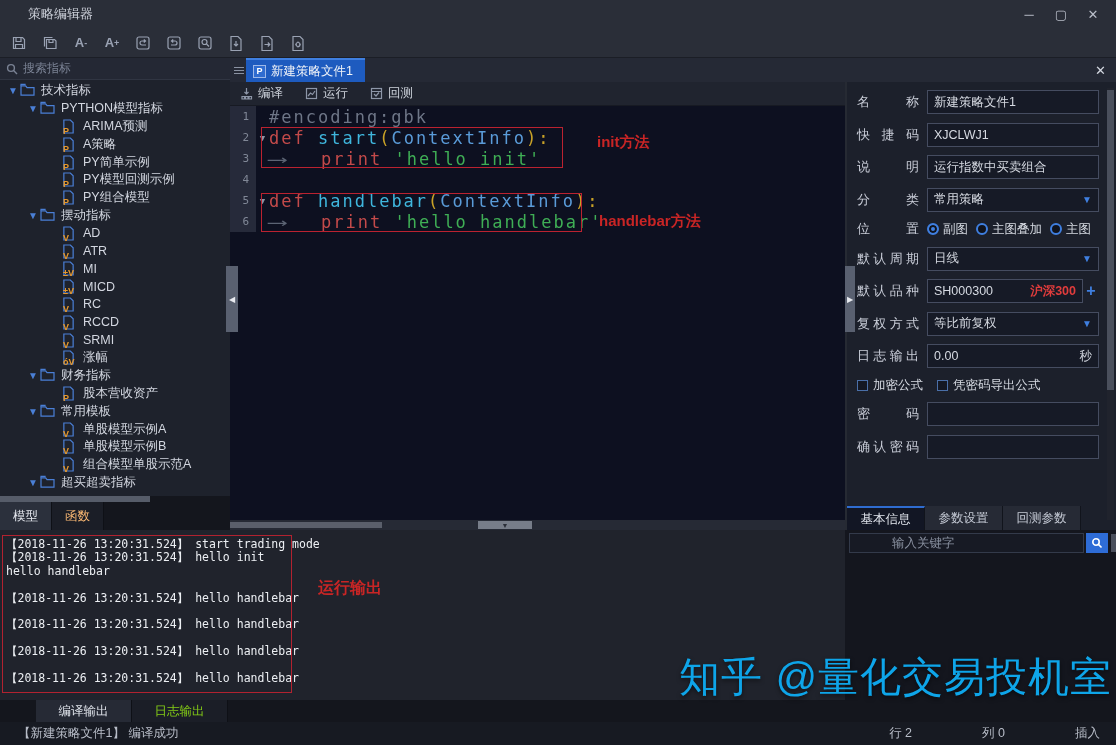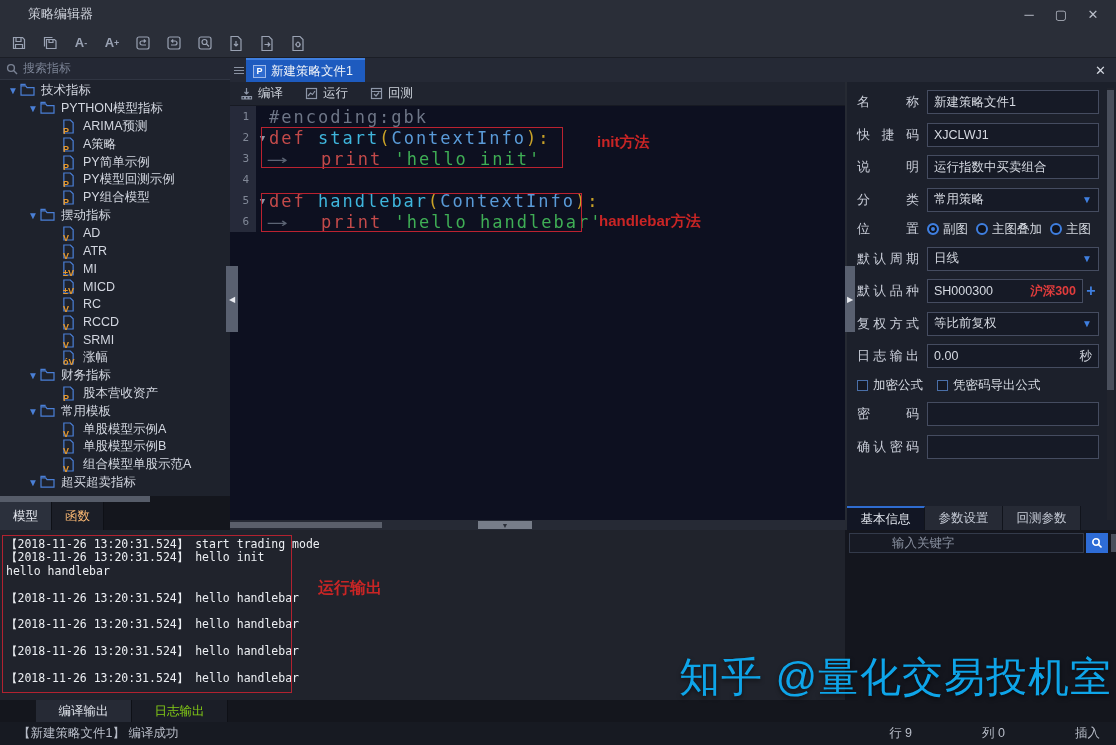--- a/index.html
+++ b/index.html
@@ -557,20 +557,20 @@
   </div>
 
   <div class="output-tabs" id="output-tabs">
       <div class="otab active">编译输出</div>
       <div class="otab">日志输出</div>
     </div>
 
   <div class="statusbar">
     <span class="msg">【新建策略文件1】 编译成功</span>
     <span class="right">
-      <span>行 9</span>
+      <span>行 2</span>
       <span>列 0</span>
       <span>插入</span>
     </span>
   </div>
 
   <div class="watermark">知乎 @量化交易投机室</div>
 </div>
 
 </body></html>

